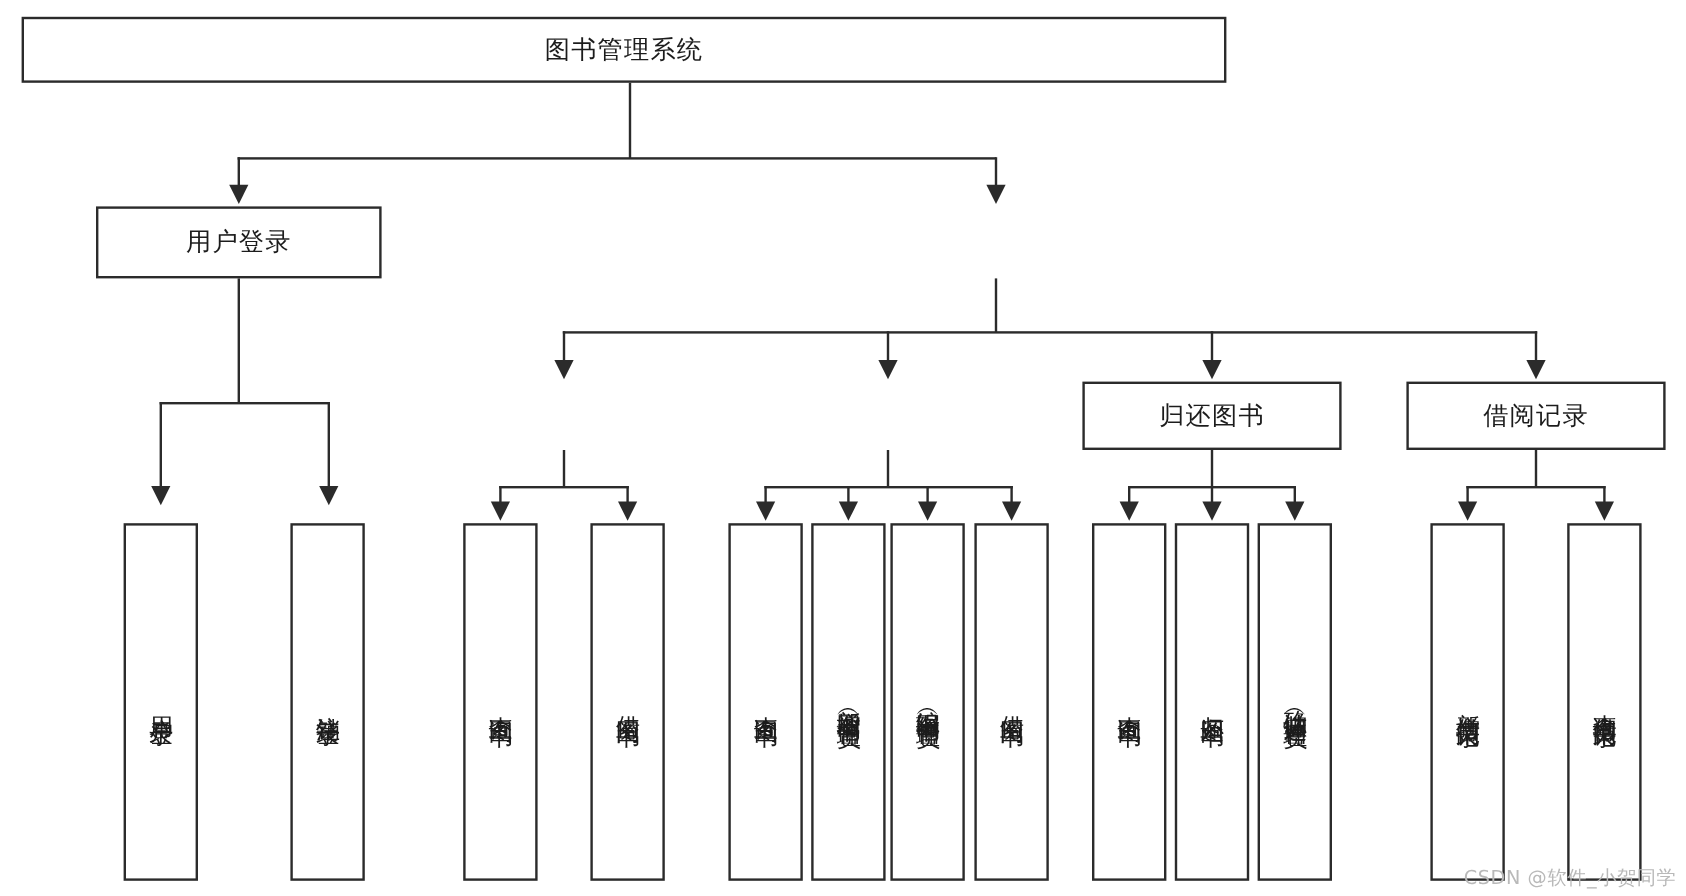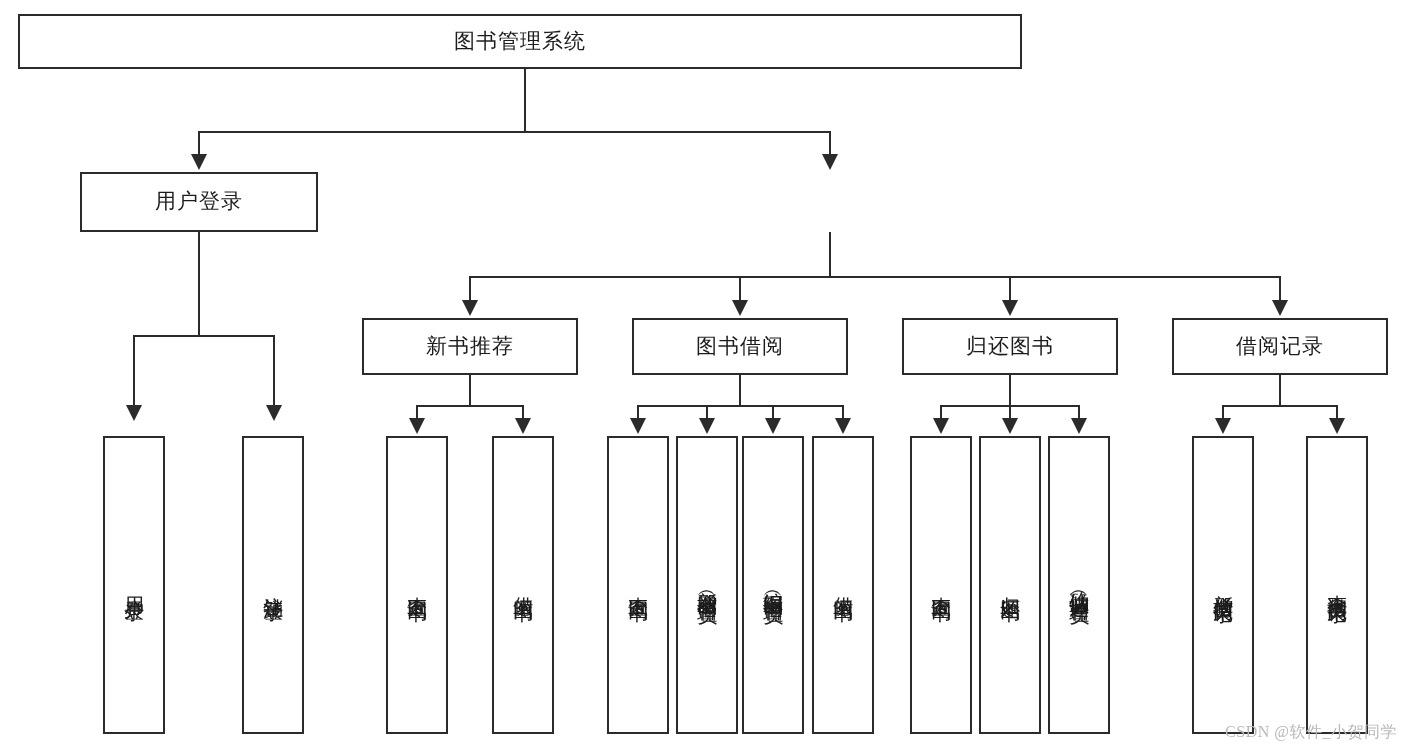--- a/index.html
+++ b/index.html
@@ -10,21 +10,20 @@
   }
   body {
     font-family: "DejaVu Sans", "Liberation Sans", sans-serif;
   }
   #diagram-root {
     position: relative;
     width: 1405px;
     height: 747px;
     background: #ffffff;
     overflow: hidden;
-    font-family: Liberation Serif, serif;
   }
   
   .node {
     position: absolute;
     box-sizing: border-box;
     border: 2px solid #2b2b2b;
     background: #ffffff;
     display: flex;
     align-items: center;
     justify-content: center;
@@ -120,26 +119,20 @@
   <div class="hline" style="left:469px; top:276px; width:812px;"></div>
   <div class="vline" style="left:469px; top:276px; height:26px;"></div>
   <div class="arrow" style="left:462px; top:300px;"></div>
   <div class="vline" style="left:739px; top:276px; height:26px;"></div>
   <div class="arrow" style="left:732px; top:300px;"></div>
   <div class="vline" style="left:1009px; top:276px; height:26px;"></div>
   <div class="arrow" style="left:1002px; top:300px;"></div>
   <div class="vline" style="left:1279px; top:276px; height:26px;"></div>
   <div class="arrow" style="left:1272px; top:300px;"></div>
 
-  <div class="node horiz" style="left:362px; top:318px; width:216px; height:57px;">
-    <span class="label">新书推荐</span>
-  </div>
-  <div class="node horiz" style="left:632px; top:318px; width:216px; height:57px;">
-    <span class="label">图书借阅</span>
-  </div>
   <div class="node horiz" style="left:902px; top:318px; width:216px; height:57px;">
     <span class="label">归还图书</span>
   </div>
   <div class="node horiz" style="left:1172px; top:318px; width:216px; height:57px;">
     <span class="label">借阅记录</span>
   </div>
 
   <div class="vline" style="left:469px; top:375px; width:2px; height:31px;"></div>
   <div class="hline" style="left:416px; top:405px; width:108px;"></div>
   <div class="vline" style="left:416px; top:405px; height:14px;"></div>

